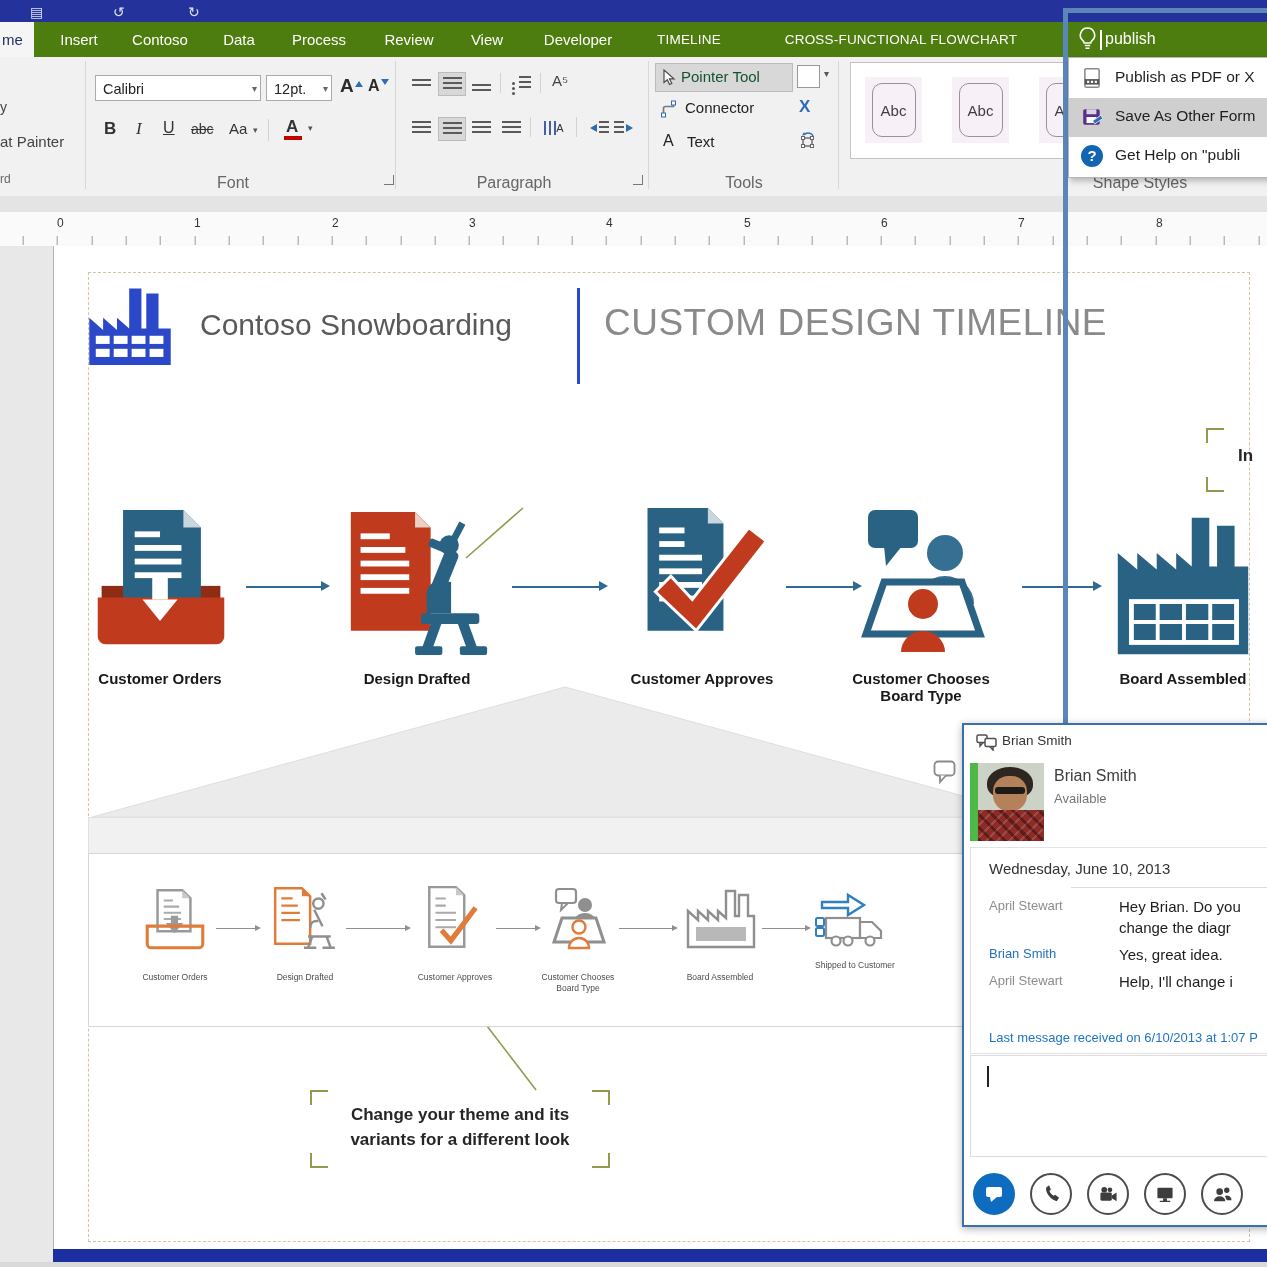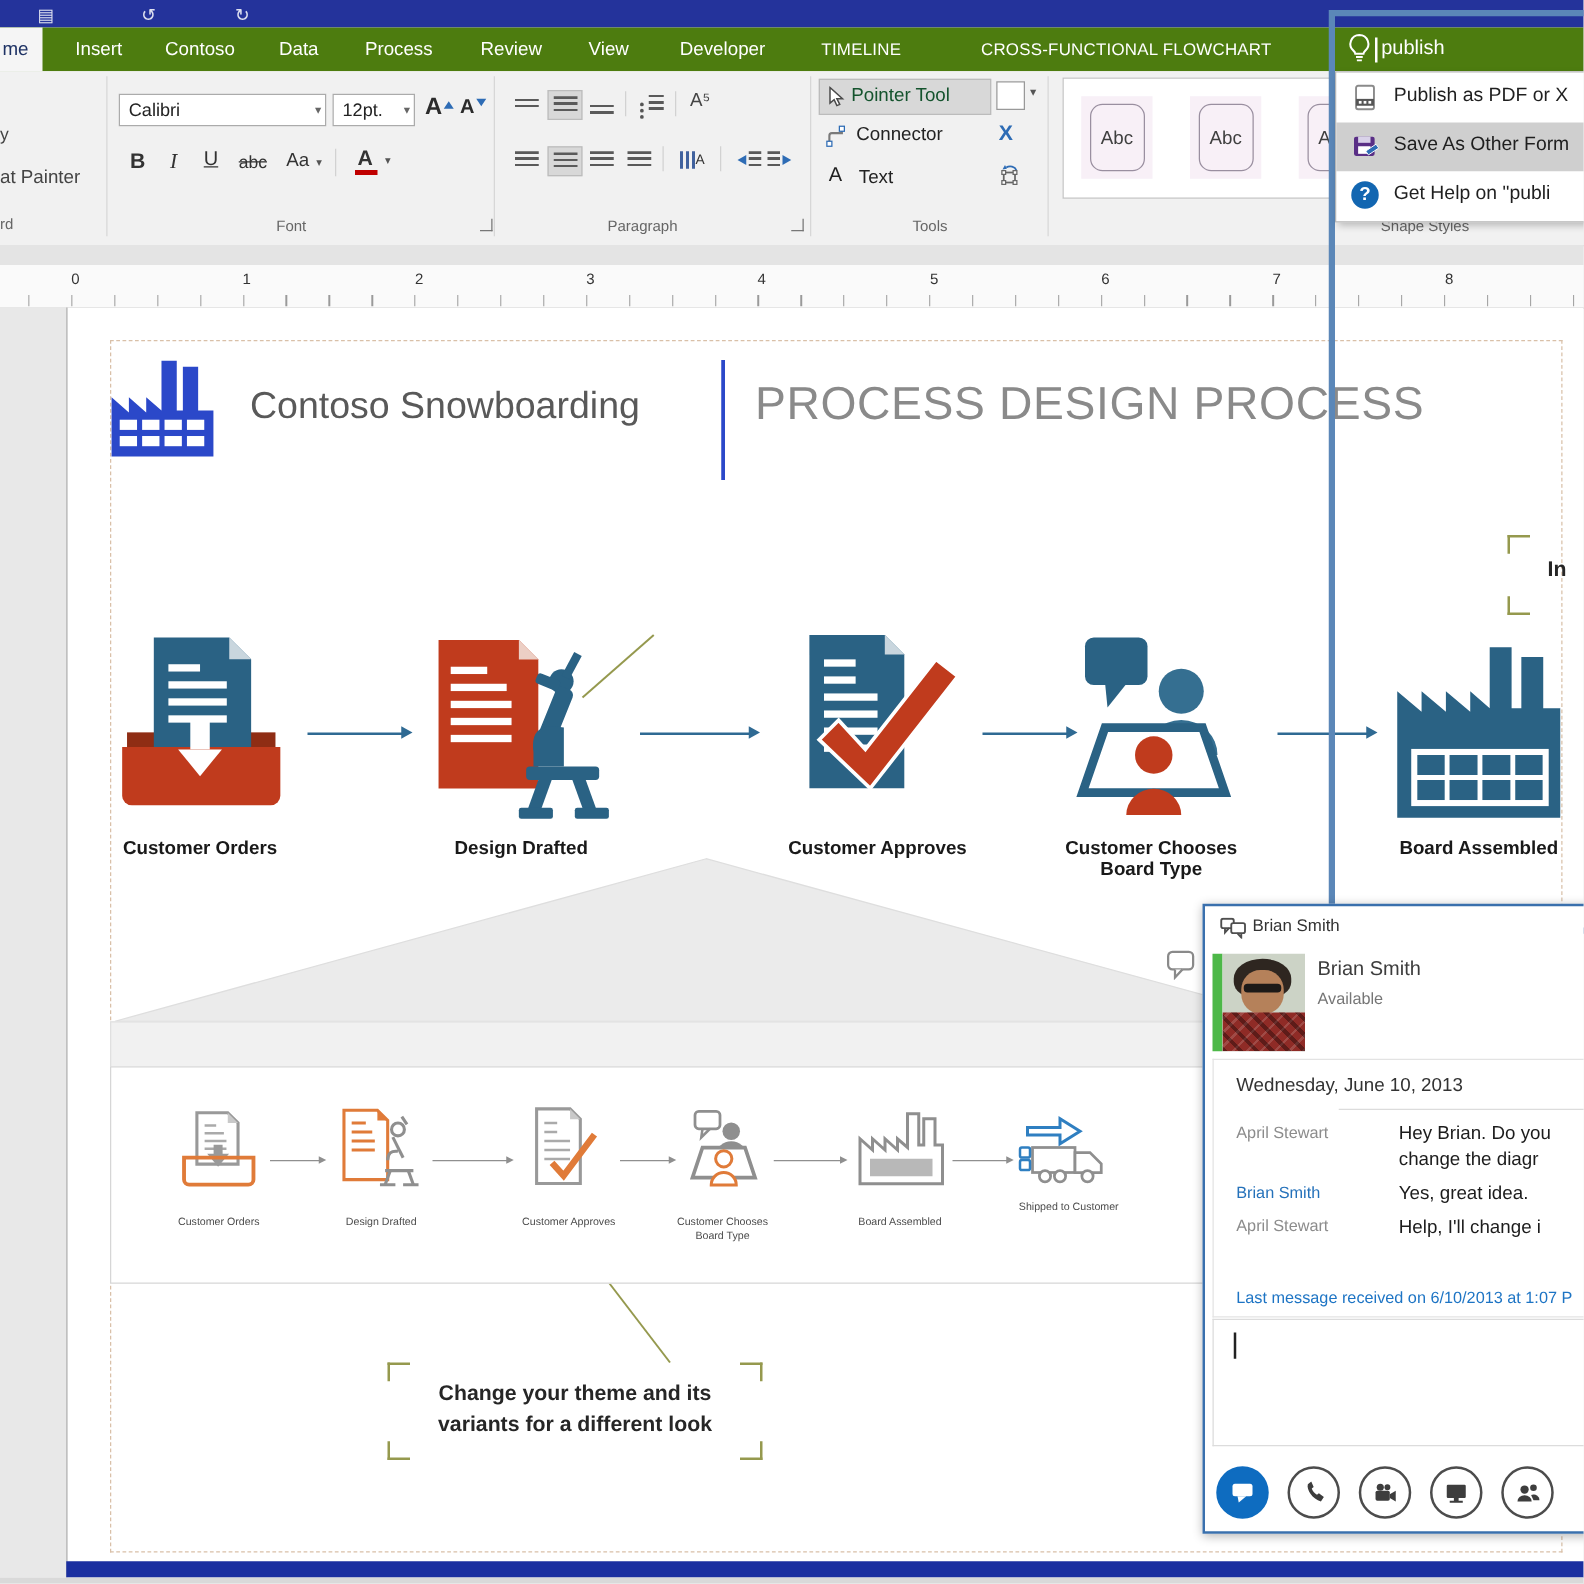--- a/index.html
+++ b/index.html
@@ -6,21 +6,21 @@
   #screen{position:relative;width:1267px;height:1267px;overflow:hidden;background:#fff;}
   .abs{position:absolute;}
   
   #titlebar{left:0;top:0;width:1267px;height:22px;background:#24339b;overflow:hidden;color:rgba(255,255,255,.85);font-size:14px;}
   #tabrow{left:0;top:22px;width:1267px;height:35px;background:#4d7c0f;}
   .tab{position:absolute;top:0;height:35px;line-height:35px;color:#fff;font-size:15px;transform:translateX(-50%);white-space:nowrap;}
   .tab.small{font-size:13.5px;letter-spacing:.2px;}
   #activetab{position:absolute;left:-28px;top:0;width:62px;height:35px;background:#f5f5f5;color:#1e3264;font-size:15px;line-height:35px;padding-left:30px;box-sizing:border-box;}
   #ribbon{left:0;top:57px;width:1267px;height:139px;background:#f1f1f1;border-bottom:1px solid #c6c6c6;}
   .gdiv{position:absolute;top:4px;width:1px;height:128px;background:#d7d7d7;}
-  .glabel{position:absolute;top:117px;font-size:12px;color:#666;transform:translateX(-50%);white-space:nowrap;}
+  .glabel{position:absolute;top:117px;font-size:16px;color:#666;transform:translateX(-50%);white-space:nowrap;}
   .combo{position:absolute;height:26px;background:#fff;border:1px solid #ababab;font-size:14.5px;color:#222;line-height:26px;padding-left:7px;box-sizing:border-box;}
   .combo .dd{position:absolute;right:3px;top:0;color:#666;font-size:10px;}
   .btn{position:absolute;color:#333;font-size:15px;}
   .sel{background:#d8d8d8;border:1px solid #bcbcbc;}
   .lines{width:19px;height:14px;background:repeating-linear-gradient(to bottom,#5a5a5a 0 2px,transparent 2px 5px);}
   .lines.blue{background:repeating-linear-gradient(to bottom,#41629e 0 2px,transparent 2px 5px);}
   .pbtn{position:absolute;width:26px;height:22px;display:flex;align-items:center;justify-content:center;}
   
   #band{left:0;top:196px;width:1267px;height:16px;background:#e4e4e4;}
   #ruler{left:0;top:212px;width:1267px;height:34px;background:#fafafa;border-bottom:1px solid #9e9e9e;}
@@ -233,21 +233,21 @@
       <rect x="34" y="64" width="17" height="10" fill="#fff"></rect>
       <rect x="56" y="64" width="17" height="10" fill="#fff"></rect>
       <rect x="78" y="64" width="17" height="10" fill="#fff"></rect>
     <rect x="12" y="80" width="17" height="10" fill="#fff"></rect>
       <rect x="34" y="80" width="17" height="10" fill="#fff"></rect>
       <rect x="56" y="80" width="17" height="10" fill="#fff"></rect>
       <rect x="78" y="80" width="17" height="10" fill="#fff"></rect>
   </svg>
   <span class="abs" style="left:200px;top:308px;font-size:30px;color:#595959;">Contoso Snowboarding</span>
   <div class="abs" style="left:577px;top:288px;width:3px;height:96px;background:#2b48c9;"></div>
-  <span class="abs" style="left:604px;top:302px;font-size:37px;color:#8a8a8a;letter-spacing:.5px;">PROCESS DESIGN PROCESS</span>
+  <span class="abs" style="left:604px;top:302px;font-size:37px;color:#8a8a8a;letter-spacing:.5px;">CUSTOM DESIGN TIMELINE</span>
 
 
   <div class="abs" style="left:1206px;top:428px;width:150px;height:64px;">
     <div class="bk tl" style="left:0;top:0;"></div>
       <div class="bk bl" style="left:0;bottom:0;"></div>
     <span class="abs" style="left:32px;top:18px;font-size:17px;font-weight:600;color:#262626;">In</span>
   </div>
 
   <svg class="abs" style="left:0;top:0;pointer-events:none;" width="1267" height="1267">
     <line x1="523" y1="508" x2="466" y2="558" stroke="#95994e" stroke-width="1.6"></line>

